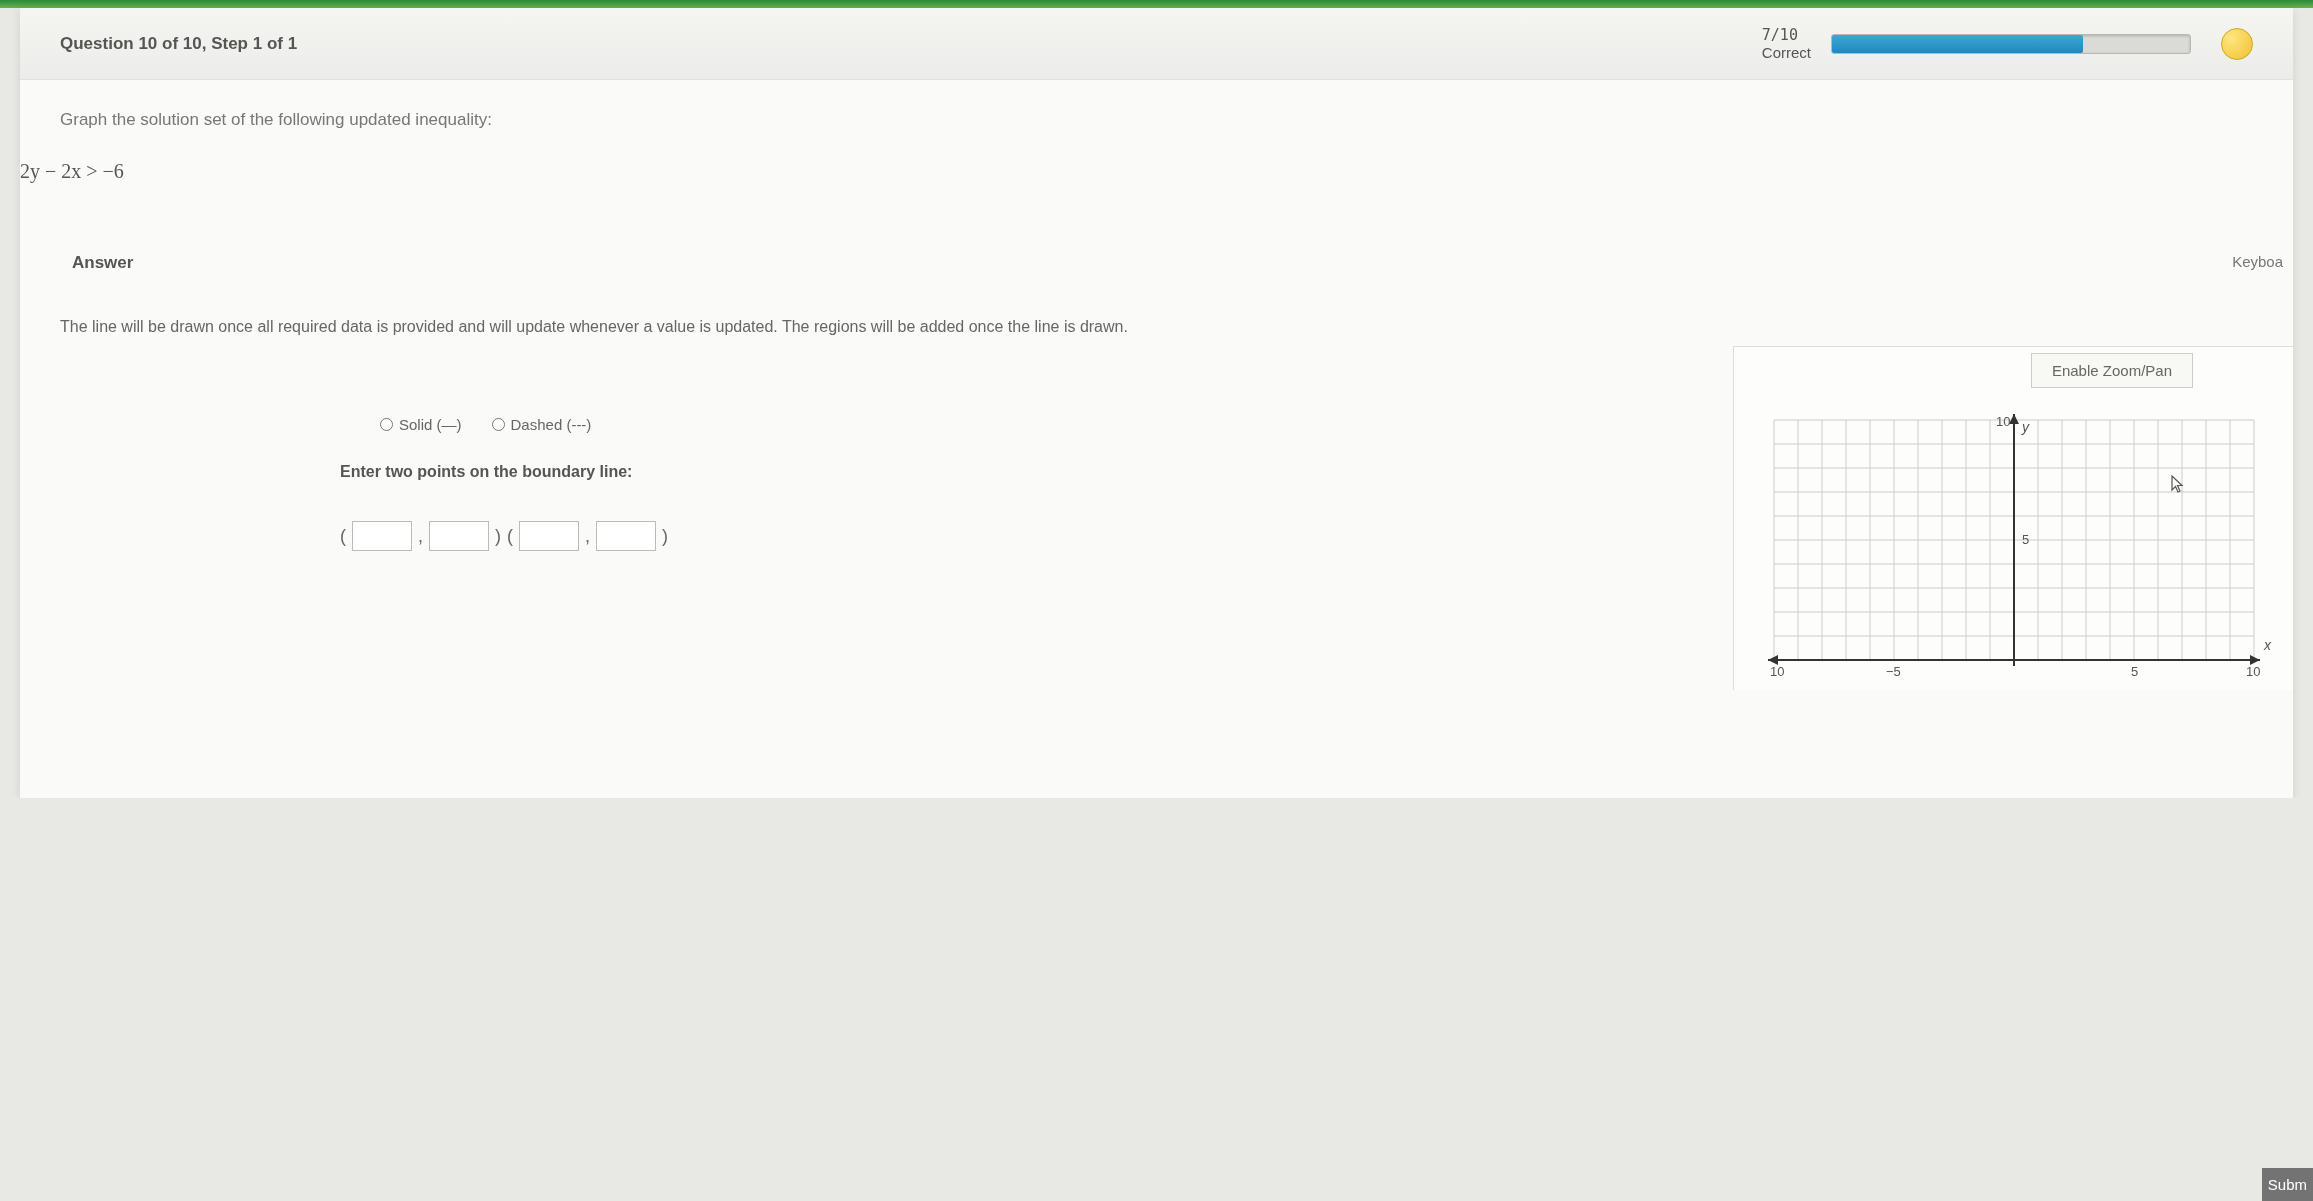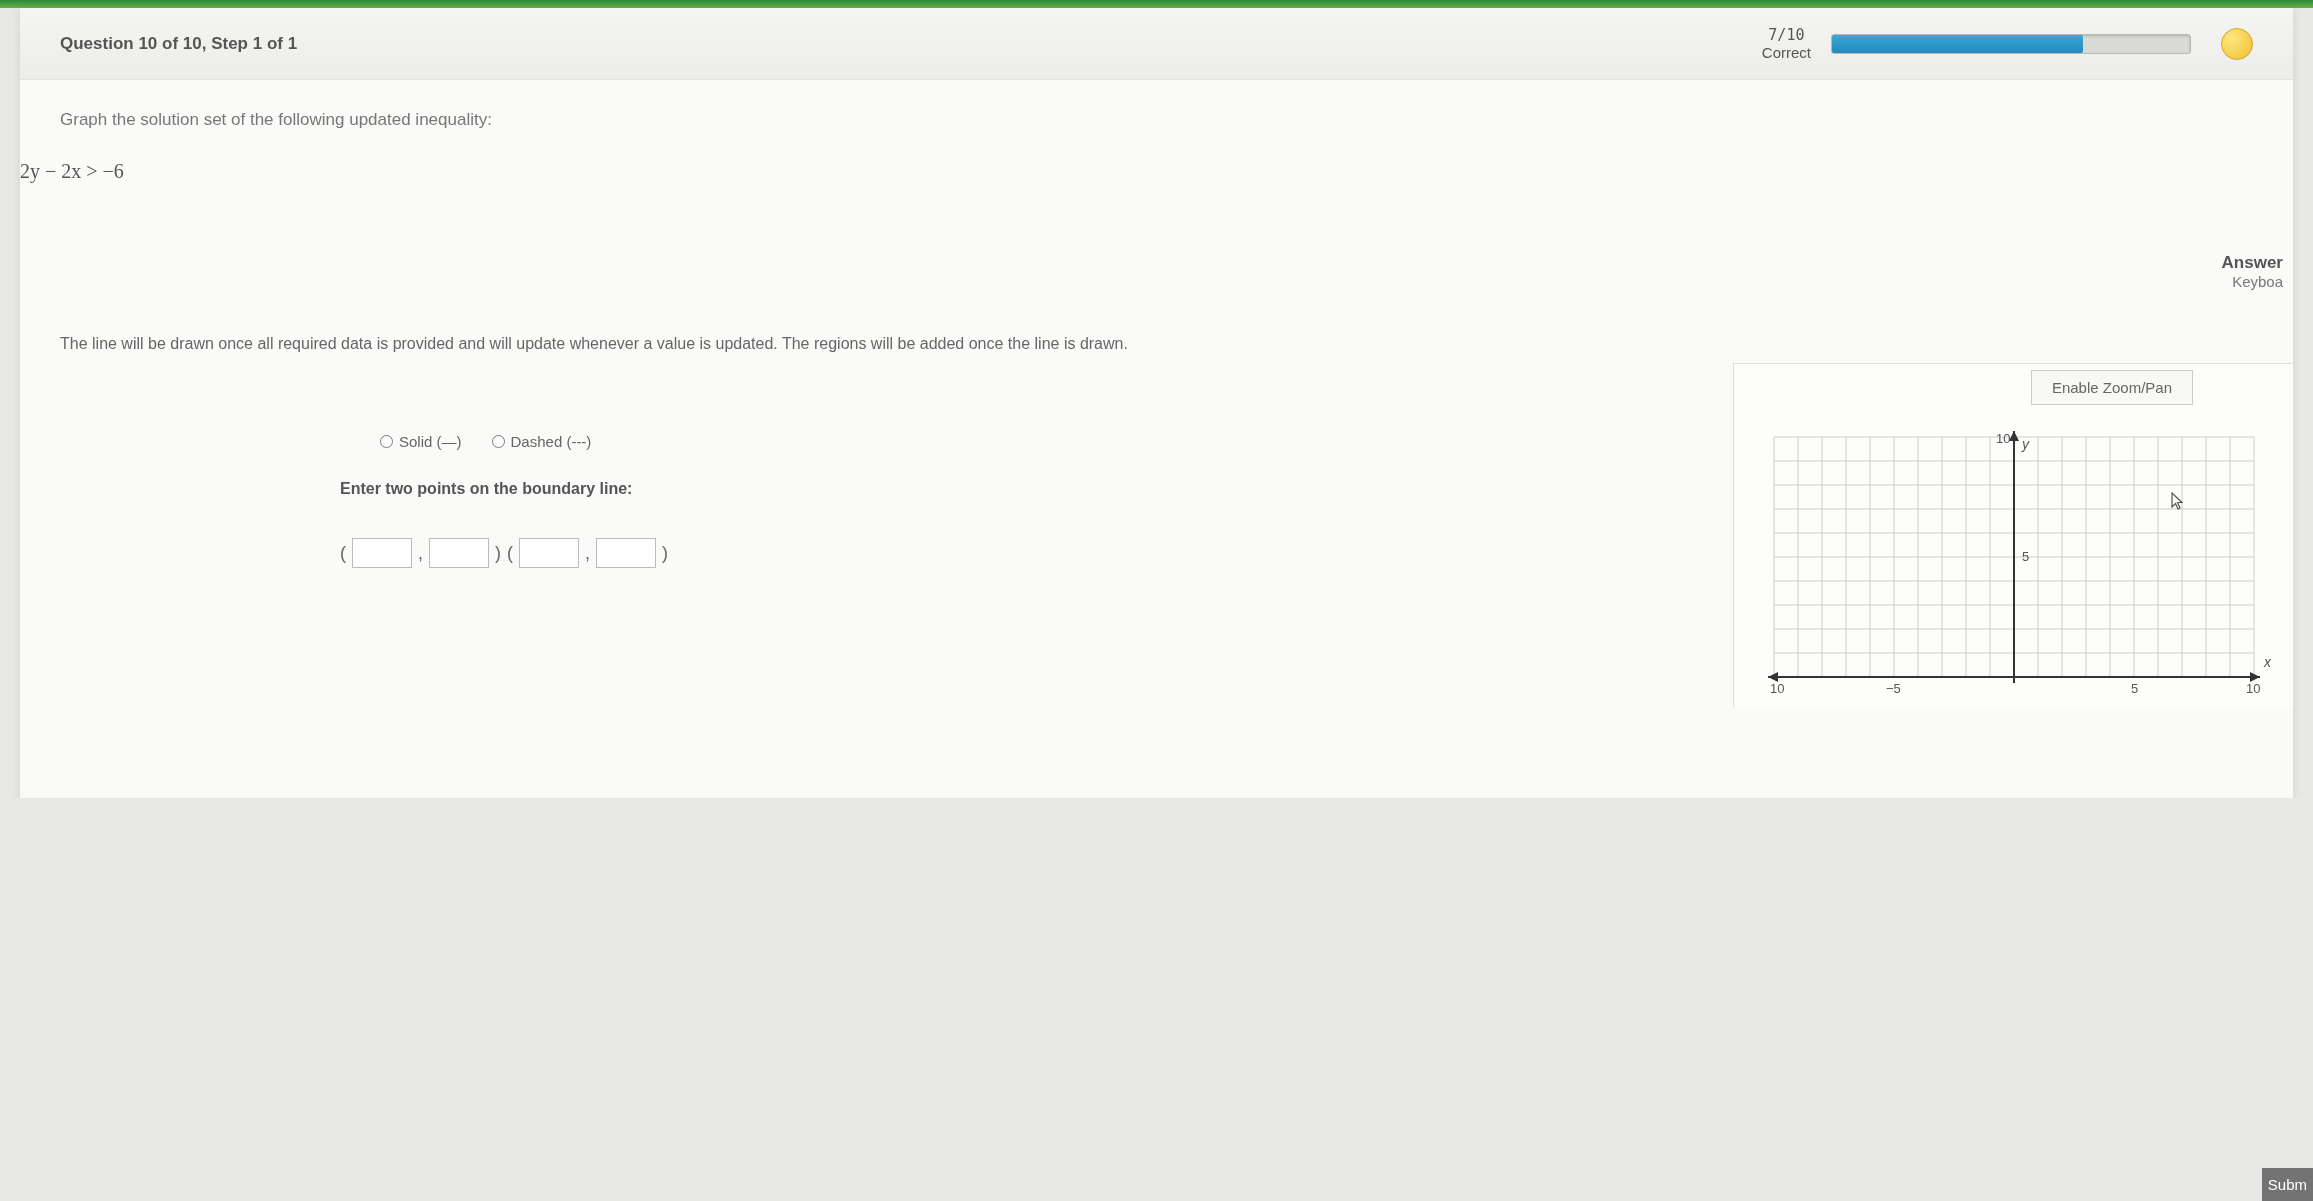--- a/index.html
+++ b/index.html
@@ -27,21 +27,21 @@
       background: linear-gradient(to bottom, #f5f5f2, #ececea);
     }
     .q-title {
       font-weight: 600;
       color: #555;
       font-size: 17px;
       flex: 0 0 auto;
     }
     .score-block {
       margin-left: auto;
-      text-align: center;
+      text-align: left;
       color: #555;
       font-size: 15px;
       padding: 0 20px;
     }
     .score-block .num {
       font-family: monospace;
       font-size: 15px;
     }
     .progress-wrap {
       width: 360px;
@@ -74,24 +74,23 @@
     .equation {
       text-align: left;
       font-family: "Times New Roman", serif;
       font-size: 20px;
       color: #555;
       padding: 20px 0 60px 0;
     }
     .answer-row {
       display: flex;
       justify-content: space-between;
-      align-items: flex-end;
-      padding: 10px 10px 10px 40px;
-      color: #555;
-      flex-direction: column;
+      align-items: flex-start;
+      padding: 10px 10px 10px 52px;
+      color: #555;
     }
     .answer-label {
       font-weight: 600;
       font-size: 17px;
     }
     .keyboa {
       color: #777;
       font-size: 15px;
     }
     .hint {

